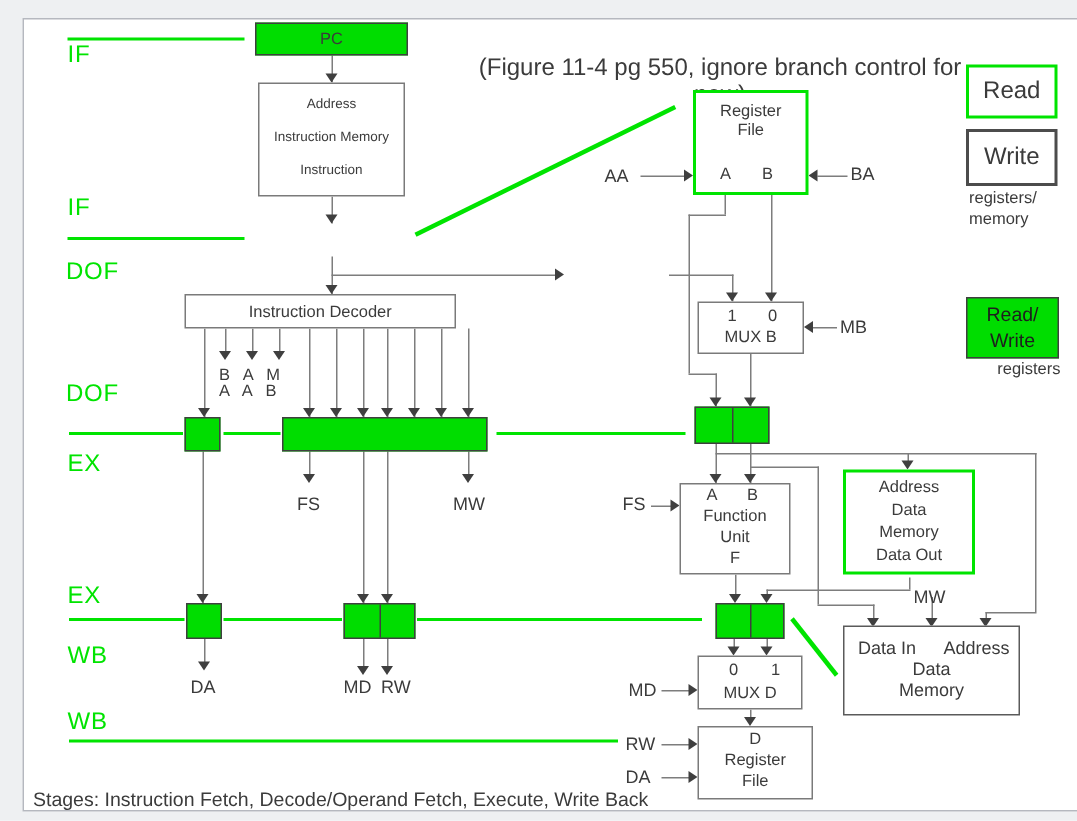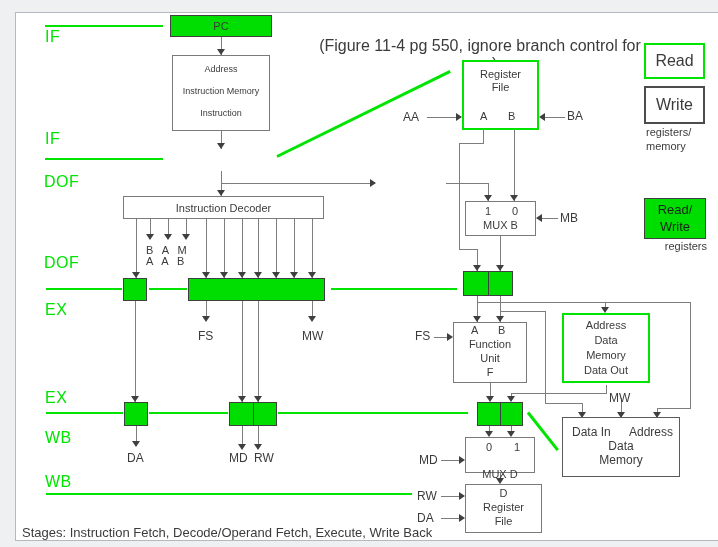--- a/index.html
+++ b/index.html
@@ -164,21 +164,21 @@
     <span>PC</span>
   </div>
 
   <div class="box" style="left:172px;top:55px;width:98px;height:76px;font-size:9px;">
     <div class="abs" style="left:0;right:0;top:8px;">Address</div>
     <div class="abs" style="left:0;right:0;top:30px;">Instruction Memory</div>
     <div class="abs" style="left:0;right:0;top:52px;">Instruction</div>
   </div>
 
 
-  <div class="box" style="left:123px;top:196px;width:201px;height:23px;line-height:22px;">
+  <div class="box" style="left:123px;top:196px;width:181px;height:23px;line-height:22px;">
     <span>Instruction Decoder</span>
   </div>
 
 
   <div class="box gborder" style="left:462px;top:60px;width:77px;height:70px;">
     <div class="abs" style="left:0;right:0;top:6px;">Register</div>
     <div class="abs" style="left:0;right:0;top:19px;">File</div>
     <div class="abs" style="left:16px;top:48px;">A</div>
     <div class="abs" style="left:44px;top:48px;">B</div>
   </div>
@@ -214,21 +214,21 @@
   <div class="box gbox" style="left:229px;top:402px;width:48px;height:24px;">
     <i class="divider" style="left:23px;"></i>
   </div>
   <div class="box gbox" style="left:477px;top:402px;width:46px;height:24px;">
     <i class="divider" style="left:22px;"></i>
   </div>
 
   <div class="box" style="left:465px;top:437px;width:70px;height:36px;">
     <div class="abs" style="left:20px;top:3px;">0</div>
     <div class="abs" style="left:48px;top:3px;">1</div>
-    <div class="abs" style="left:0;right:0;top:18px;margin-top:12px;">MUX D</div>
+    <div class="abs" style="left:0;right:0;top:18px;">MUX D</div>
   </div>
 
   <div class="box" style="left:465px;top:484px;width:77px;height:49px;">
     <div class="abs" style="left:0;right:0;top:2px;">D</div>
     <div class="abs" style="left:0;right:0;top:16px;">Register</div>
     <div class="abs" style="left:0;right:0;top:30px;">File</div>
   </div>
 
   <div class="box dborder" style="left:562px;top:417px;width:118px;height:60px;font-size:12px;">
     <div class="abs" style="left:9px;top:7px;">Data In</div>

